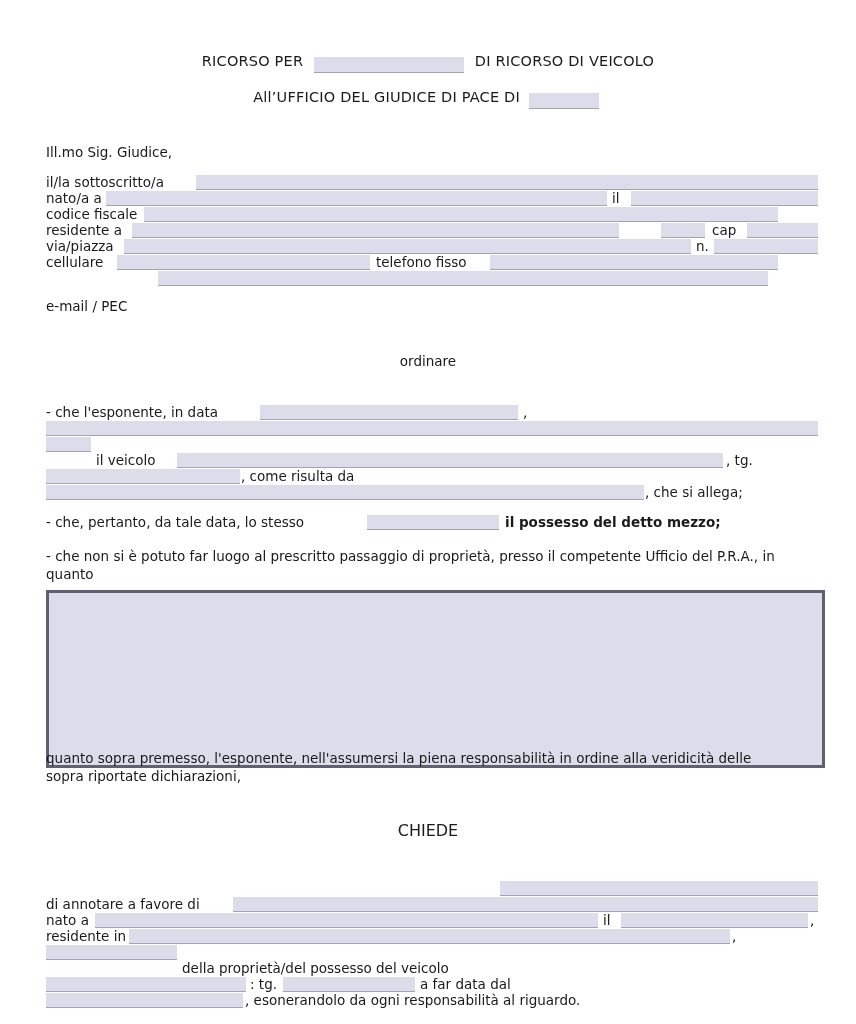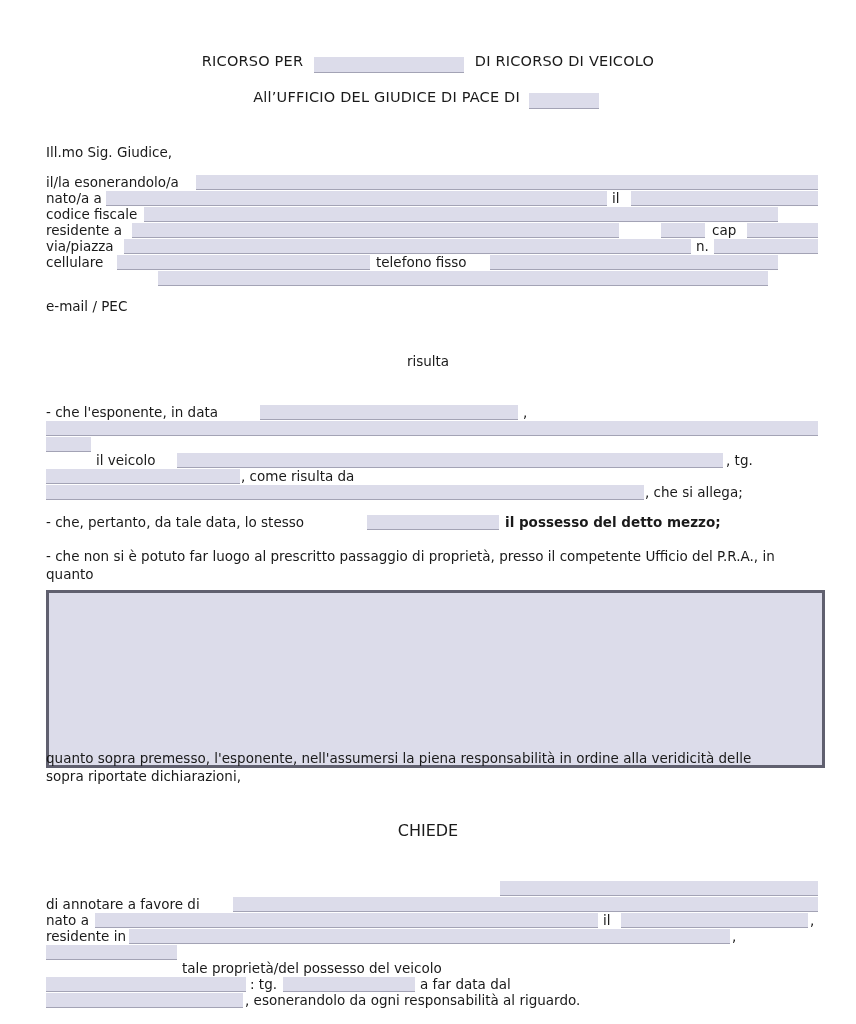--- a/index.html
+++ b/index.html
@@ -107,21 +107,21 @@
     <span>DI RICORSO DI VEICOLO</span>
   </div>
 
   <div class="title-row" style="top:89px;">
     <span>All’UFFICIO DEL GIUDICE DI PACE DI</span>
     <input class="fld" type="text" style="width: 70px; height: 16px; vertical-align: -2px; margin: 0px 4px;" value="">
   </div>
 
   <div class="line" style="left:46px; top:144px;">Ill.mo Sig. Giudice,</div>
 
-  <div class="line" style="left:46px; top:174px;">il/la esonerandolo/a</div>
+  <div class="line" style="left:46px; top:174px;">il/la sottoscritto/a</div>
   <input class="fld-abs" type="text" style="left: 196px; top: 175px; width: 622px;" value="">
 
   <div class="line" style="left:46px; top:190px;">nato/a a</div>
   <input class="fld-abs" type="text" style="left: 106px; top: 191px; width: 501px;" value="">
   <div class="line" style="left:612px; top:190px;">il</div>
   <input class="fld-abs" type="text" style="left: 631px; top: 191px; width: 187px;" value="">
 
   <div class="line" style="left:46px; top:206px;">codice fiscale</div>
   <input class="fld-abs" type="text" style="left: 144px; top: 207px; width: 634px;" value="">
 
@@ -138,21 +138,21 @@
   <input class="fld-abs" type="text" style="left: 714px; top: 239px; width: 104px;" value="">
 
   <div class="line" style="left:46px; top:254px;">cellulare</div>
   <input class="fld-abs" type="text" style="left: 117px; top: 255px; width: 253px;" value="">
   <div class="line" style="left:376px; top:254px;">telefono fisso</div>
   <input class="fld-abs" type="text" style="left: 490px; top: 255px; width: 288px;" value="">
 
   <div class="line" style="left:46px; top:270px;margin-top:28px;">e-mail / PEC</div>
   <input class="fld-abs" type="text" style="left: 158px; top: 271px; width: 610px;" value="">
 
-  <div class="centered" style="top:353px;">risulta</div>
+  <div class="centered" style="top:353px;">ordinare</div>
 
   <div class="line" style="left:46px; top:404px;">- che l'esponente, in data</div>
   <input class="fld-abs" type="text" style="left: 260px; top: 405px; width: 258px;" value="">
   <div class="line" style="left:523px; top:404px;">,</div>
 
   <input class="fld-abs" type="text" style="left: 46px; top: 421px; width: 772px;" value="">
 
   <input class="fld-abs" type="text" style="left: 46px; top: 437px; width: 45px;" value="">
   <div class="line" style="left:96px; top:452px;">il veicolo</div>
   <input class="fld-abs" type="text" style="left: 177px; top: 453px; width: 546px;" value="">
@@ -185,21 +185,21 @@
   <input class="fld-abs" type="text" style="left: 95px; top: 913px; width: 503px;" value="">
   <div class="line" style="left:603px; top:912px;">il</div>
   <input class="fld-abs" type="text" style="left: 621px; top: 913px; width: 187px;" value="">
   <div class="line" style="left:810px; top:912px;">,</div>
 
   <div class="line" style="left:46px; top:928px;">residente in</div>
   <input class="fld-abs" type="text" style="left: 129px; top: 929px; width: 601px;" value="">
   <div class="line" style="left:732px; top:928px;">,</div>
 
   <input class="fld-abs" type="text" style="left: 46px; top: 945px; width: 131px;" value="">
-  <div class="line" style="left:182px; top:960px;">tale proprietà/del possesso del veicolo</div>
+  <div class="line" style="left:182px; top:960px;">della proprietà/del possesso del veicolo</div>
 
   <input class="fld-abs" type="text" style="left: 46px; top: 977px; width: 200px;" value="">
   <div class="line" style="left:250px; top:976px;">: tg.</div>
   <input class="fld-abs" type="text" style="left: 283px; top: 977px; width: 132px;" value="">
   <div class="line" style="left:420px; top:976px;">a far data dal</div>
 
   <input class="fld-abs" type="text" style="left: 46px; top: 993px; width: 197px;" value="">
   <div class="line" style="left:245px; top:992px;">, esonerandolo da ogni responsabilità al riguardo.</div>
 
 </div>

